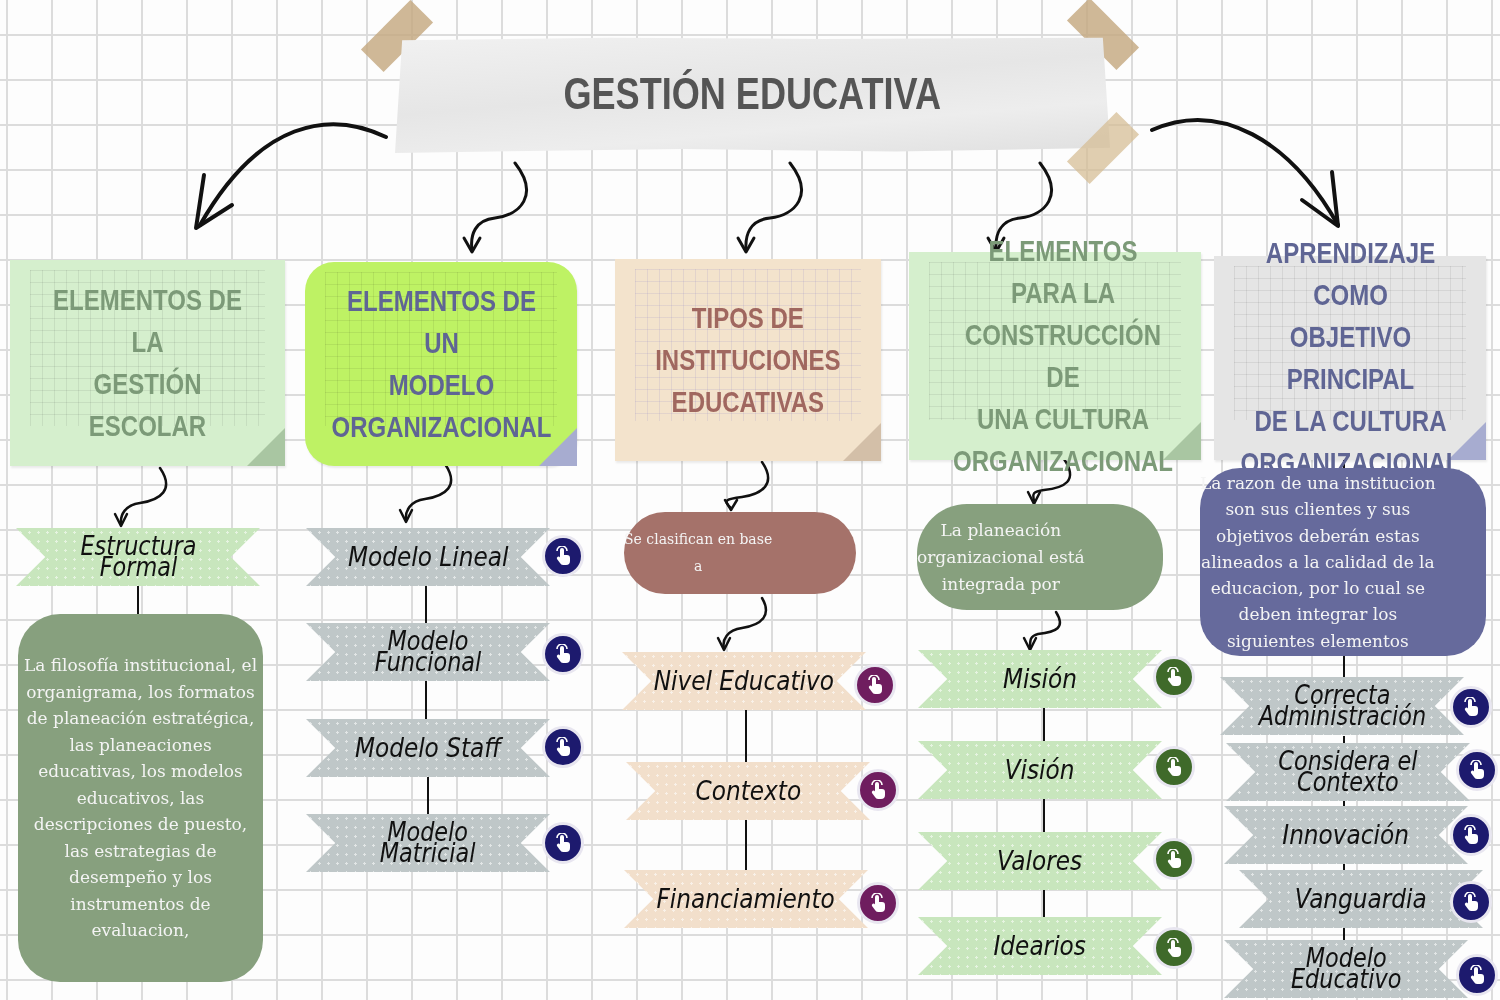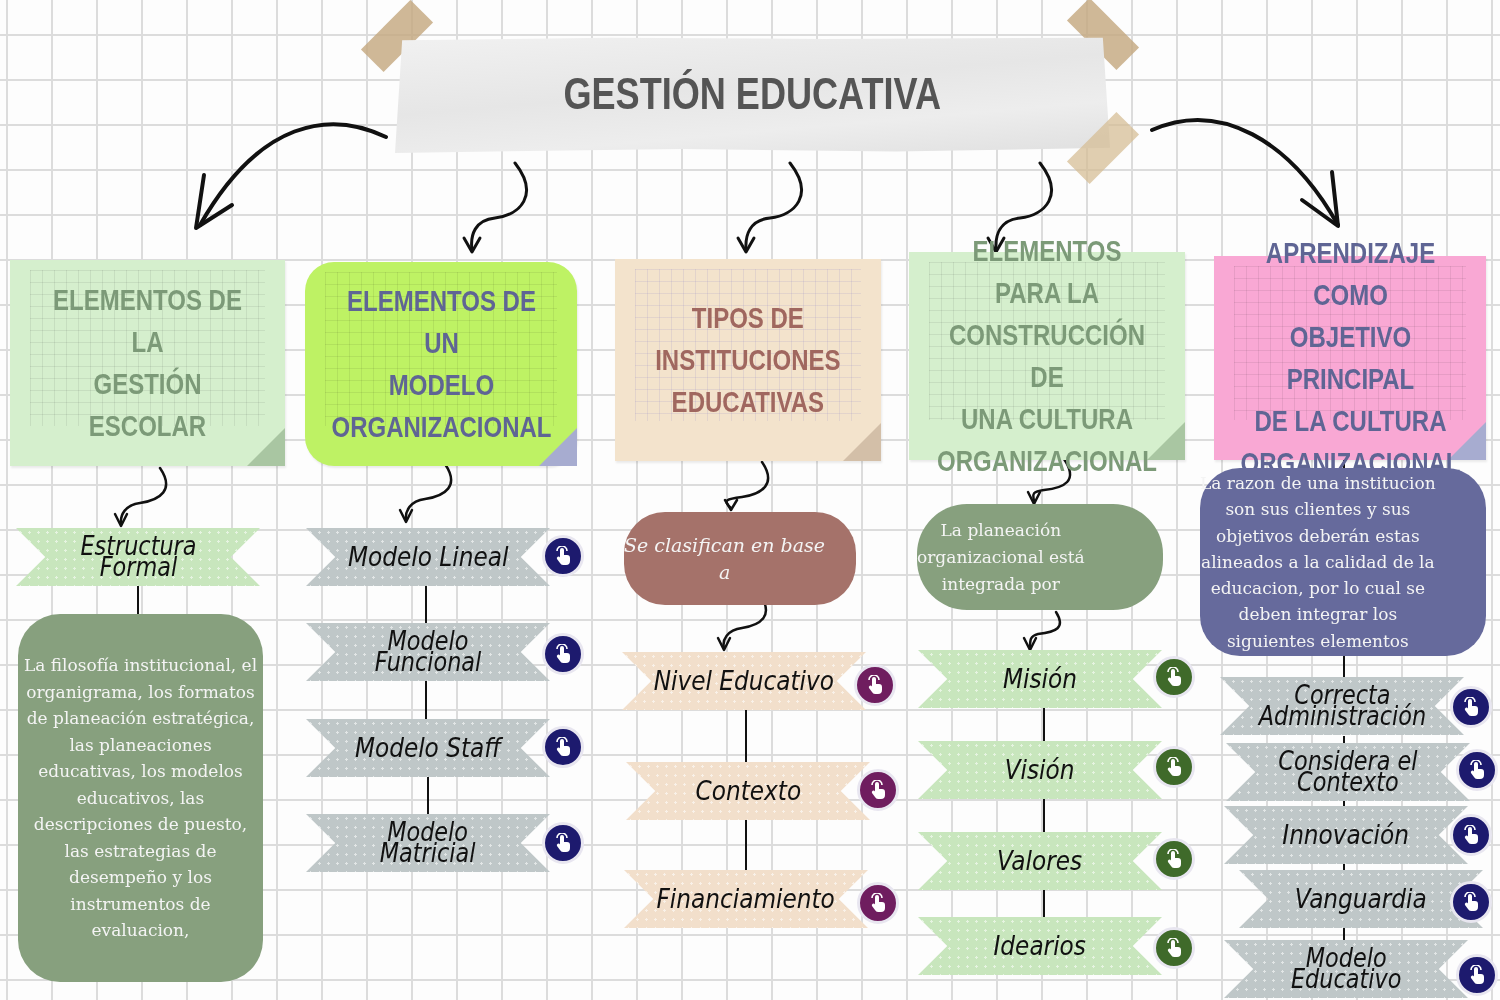--- a/index.html
+++ b/index.html
@@ -199,21 +199,21 @@
     </svg>
   </div>
 
 <div class="abs note" style="left:615px;top:259px;width:266px;height:202px;background:#f3e3cc;">
   <div class="inner-grid" style="background-image:linear-gradient(to right, rgba(150,140,200,0.18) 1px, transparent 1px),linear-gradient(to bottom, rgba(150,140,200,0.18) 1px, transparent 1px);"></div>
   <div class="fold" style="background:#d3bfa8;transform:rotate(180deg);"></div>
   <div class="note-title" style="color:#a0675f;">TIPOS DE
 INSTITUCIONES
 EDUCATIVAS</div>
 </div>
-<div class="abs pill" style="left:624px;top:512px;width:232px;height:93px;border-radius:41px;background:#a5726a;font-size:19px;line-height:27px;font-style:italic;">
+<div class="abs pill" style="left:624px;top:512px;width:232px;height:82px;border-radius:41px;background:#a5726a;font-size:14px;line-height:27px;">
   <span>Se clasifican en base
 a</span>
 </div>
 
 <div class="abs ribbon" style="left:622px;top:652px;width:244px;background-color:#f2dfcb;">
   <span>Nivel Educativo</span>
 </div>
 <div class="abs badge" style="left:854px;top:664px;background:#6f1d5f;">
     <svg width="18" height="20" viewBox="0 0 18 20">
       <path d="M6 10 V4 a2 2 0 0 1 4 0 V9 h3 a3 3 0 0 1 3 3 v3 a4 4 0 0 1 -4 4 H9 a4 4 0 0 1 -3 -2 L3 13 a1.5 1.5 0 0 1 3 -1.5" fill="#fff"></path>
@@ -234,21 +234,21 @@
 <div class="abs ribbon" style="left:624px;top:870px;width:244px;background-color:#f2dfcb;">
   <span>Financiamiento</span>
 </div>
 <div class="abs badge" style="left:857px;top:882px;background:#6f1d5f;">
     <svg width="18" height="20" viewBox="0 0 18 20">
       <path d="M6 10 V4 a2 2 0 0 1 4 0 V9 h3 a3 3 0 0 1 3 3 v3 a4 4 0 0 1 -4 4 H9 a4 4 0 0 1 -3 -2 L3 13 a1.5 1.5 0 0 1 3 -1.5" fill="#fff"></path>
       <path d="M3 5 a5 5 0 0 1 10 0" fill="none" stroke="#fff" stroke-width="1.6"></path>
     </svg>
   </div>
 
-<div class="abs note" style="left:909px;top:252px;width:276px;height:208px;background:#d5efcd;">
+<div class="abs note" style="left:909px;top:252px;width:276px;height:208px;background:#d5efcd;padding-left:16px;">
   <div class="inner-grid"></div>
   <div class="fold" style="background:#a9c6a2;transform:rotate(180deg);"></div>
   <div class="note-title" style="color:#7c9a78;">ELEMENTOS PARA LA
 CONSTRUCCIÓN DE
 UNA CULTURA
 ORGANIZACIONAL</div>
 </div>
 <div class="abs pill" style="left:917px;top:504px;width:246px;height:106px;border-radius:50px;background:#87a07e;font-size:17px;line-height:27px;">
   <span>La planeación
 organizacional está
@@ -288,21 +288,21 @@
 <div class="abs ribbon" style="left:918px;top:917px;width:244px;background-color:#c8e6bd;">
   <span>Idearios</span>
 </div>
 <div class="abs badge" style="left:1153px;top:927px;background:#3f6a2a;">
     <svg width="18" height="20" viewBox="0 0 18 20">
       <path d="M6 10 V4 a2 2 0 0 1 4 0 V9 h3 a3 3 0 0 1 3 3 v3 a4 4 0 0 1 -4 4 H9 a4 4 0 0 1 -3 -2 L3 13 a1.5 1.5 0 0 1 3 -1.5" fill="#fff"></path>
       <path d="M3 5 a5 5 0 0 1 10 0" fill="none" stroke="#fff" stroke-width="1.6"></path>
     </svg>
   </div>
 
-<div class="abs note" style="left:1214px;top:256px;width:272px;height:204px;background:#f9a8d4;">
+<div class="abs note" style="left:1214px;top:256px;width:272px;height:204px;background:#e5e5e5;">
   <div class="inner-grid"></div>
   <div class="fold" style="background:#a7acd0;transform:rotate(180deg);"></div>
   <div class="note-title" style="color:#5f6594;">APRENDIZAJE COMO
 OBJETIVO PRINCIPAL
 DE LA CULTURA
 ORGANIZACIONAL</div>
 </div>
 <div class="abs pill" style="left:1200px;top:468px;width:286px;height:188px;border-radius:40px;background:#666a9c;font-size:17px;line-height:26.3px;">
   <span>La razon de una institucion
 son sus clientes y sus

